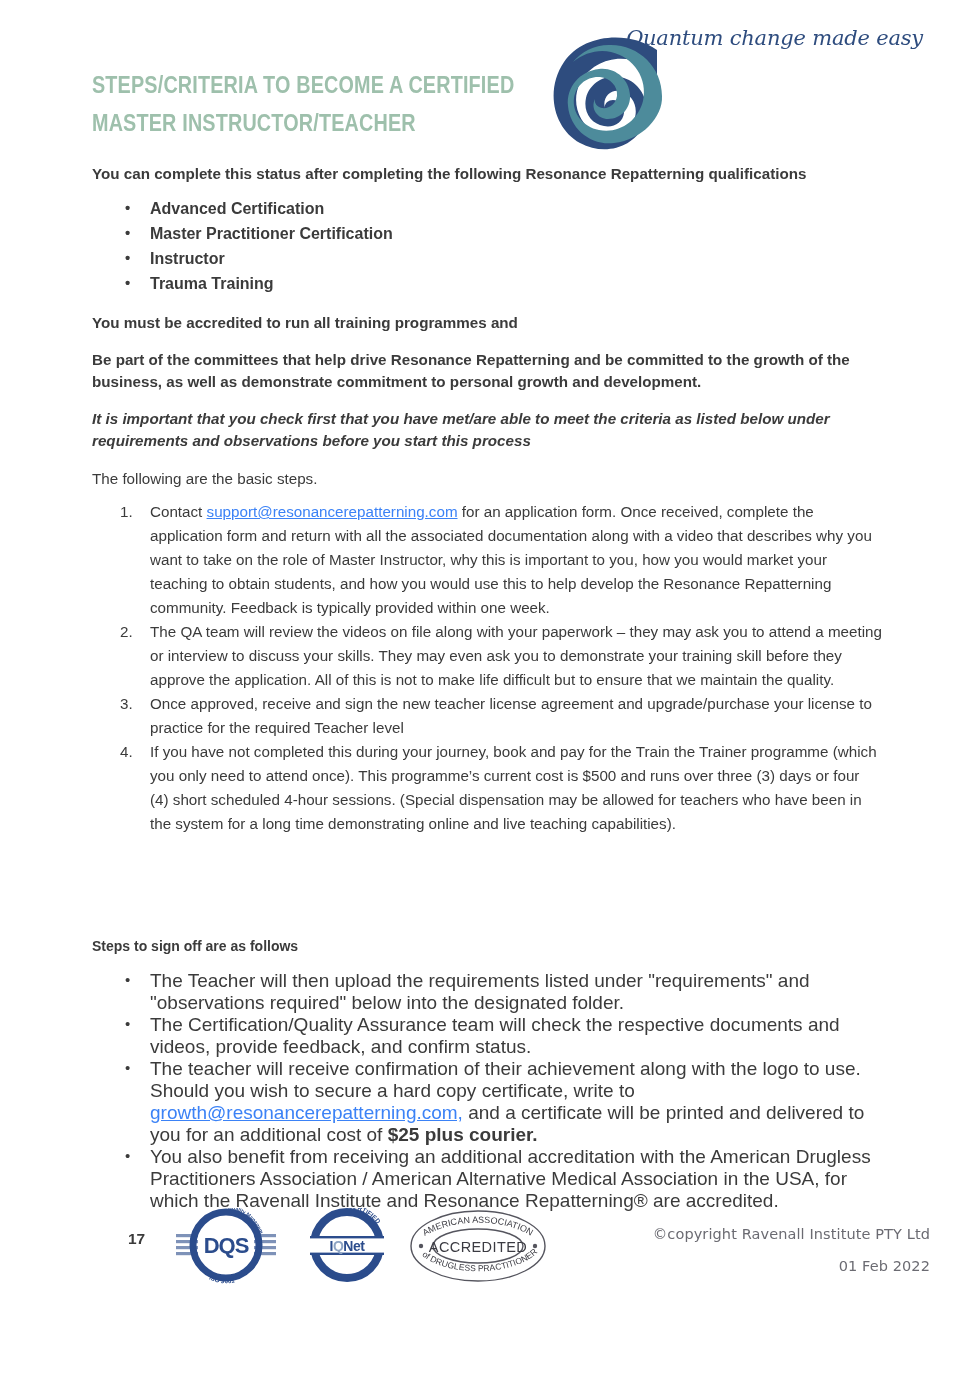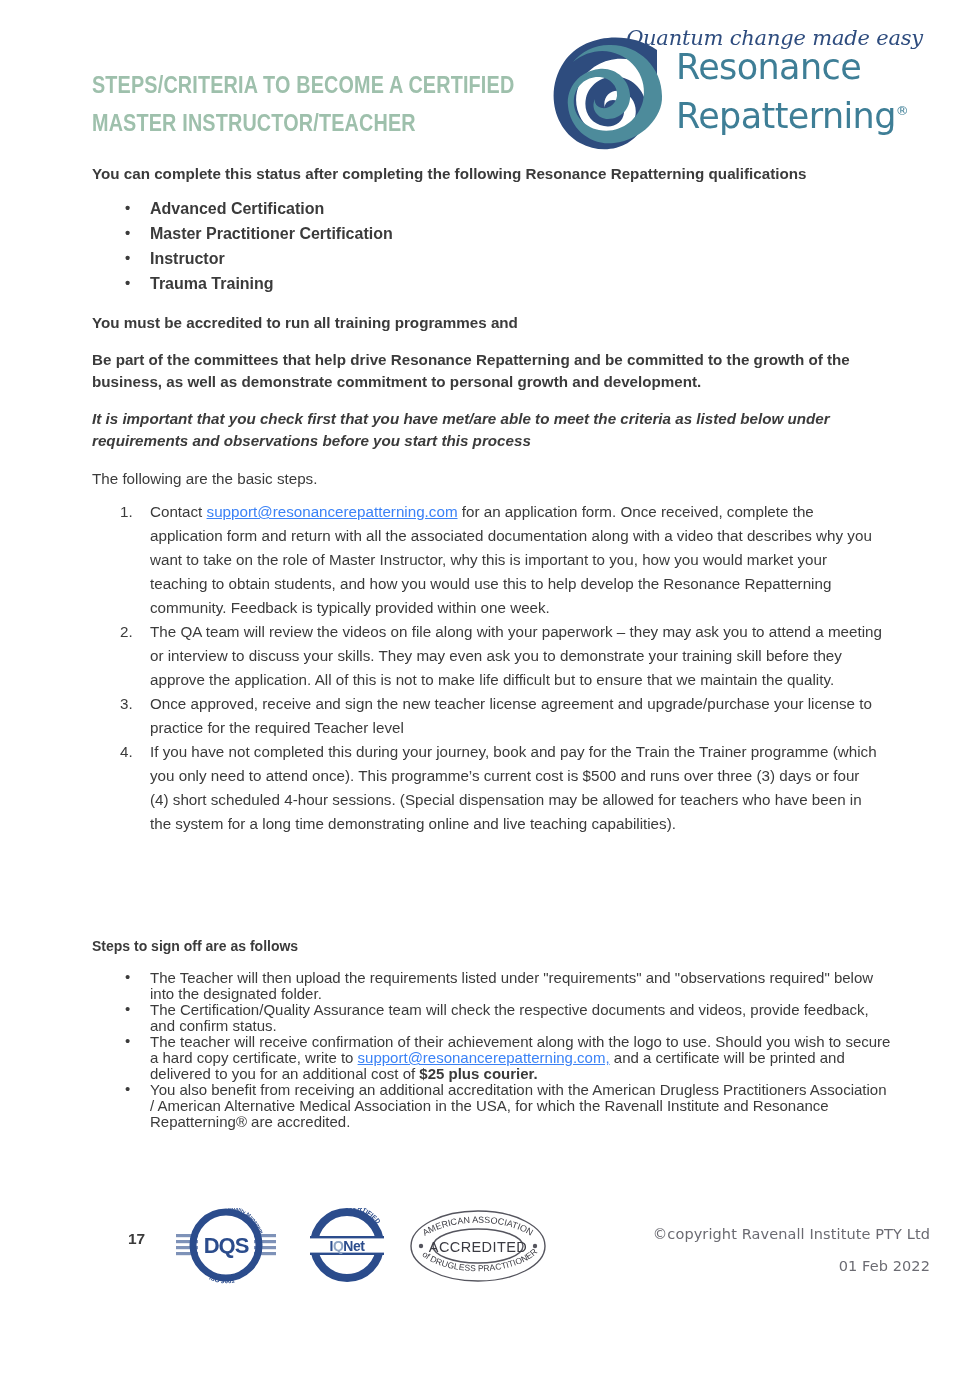--- a/index.html
+++ b/index.html
@@ -203,22 +203,22 @@
     left: 92px;
     top: 810px;
     margin: 0;
     padding: 0;
     list-style: none;
     width: 800px;
   }
   ul.b2 li {
     position: relative;
     padding-left: 58px;
-    font-size: 15px;
-    line-height: 16px;
+    font-size: 19px;
+    line-height: 22px;
     margin-bottom: 0px;
   }
   ul.b2 li::before {
     content: "\2022";
     position: absolute;
     left: 33px;
     top: -1px;
     font-size: 15px;
   }
   .bold-inline { font-weight: bold; }
@@ -295,24 +295,20 @@
                  C 28 88, 21 65, 30 47 C 41 25, 70 16, 92 28 C 99 32, 104 37, 107 43 Z" fill="#2E4C7E"></path>
 
         <path d="M112 60 C 112 31, 88 8, 59 9 C 44 9, 31 16, 23 26 C 34 17, 48 13, 61 16
                  C 84 21, 98 43, 93 65 C 88 85, 69 98, 49 94 C 33 91, 22 77, 24 62
                  C 26 49, 37 40, 50 41 C 60 42, 68 50, 67 60 C 66 68, 59 73, 52 72
                  C 47 71, 44 67, 45 63 C 40 73, 48 83, 58 83 C 71 83, 81 72, 80 59
                  C 79 43, 65 31, 49 33 C 30 35, 16 51, 18 70 C 20 93, 41 110, 64 107
                  C 92 104, 113 81, 112 60 Z" fill="#4D8B9B"></path>
       </svg>
 
-      <div class="logo-word">
-        <span class="l1">Resonance</span>
-        <span class="l2"><span>Repatterning</span><span class="logo-reg">®</span></span>
-      </div>
     </div>
   </div>
 
   <div class="content blk">
 
     <p class="para p-intro">You can complete this status after completing the following Resonance Repatterning qualifications</p>
 
     <ul class="b1">
       <li>Advanced Certification</li>
       <li>Master Practitioner Certification</li>
@@ -341,21 +337,21 @@
       <li>
         <span class="num">4.</span><span>If you have not completed this during your journey, book and pay for the Train the Trainer programme (which you only need to attend once). This programme’s current cost is $500 and runs over three (3) days or four (4) short scheduled 4-hour sessions. (Special dispensation may be allowed for teachers who have been in the system for a long time demonstrating online and live teaching capabilities).</span>
       </li>
     </ol>
 
     <p class="para p-signoff">Steps to sign off are as follows</p>
 
     <ul class="b2">
       <li>The Teacher will then upload the requirements listed under "requirements" and "observations required" below into the designated folder.</li>
       <li>The Certification/Quality Assurance team will check the respective documents and videos, provide feedback, and confirm status.</li>
-      <li><span>The teacher will receive confirmation of their achievement along with the logo to use. Should you wish to secure a hard copy certificate, write to </span><a class="mail" href="#">support@resonancerepatterning.com,</a><span> and a certificate will be printed and delivered to you for an additional cost of </span><span class="bold-inline">$25 plus courier.</span></li>
+      <li><span>The teacher will receive confirmation of their achievement along with the logo to use. Should you wish to secure a hard copy certificate, write to </span><a class="mail" href="#">growth@resonancerepatterning.com,</a><span> and a certificate will be printed and delivered to you for an additional cost of </span><span class="bold-inline">$25 plus courier.</span></li>
       <li>You also benefit from receiving an additional accreditation with the American Drugless Practitioners Association / American Alternative Medical Association in the USA, for which the Ravenall Institute and Resonance Repatterning® are accredited.</li>
     </ul>
   </div>
 
   <div class="footer">
 
     <div class="page-num">17</div>
 
     <div class="badges">
 

